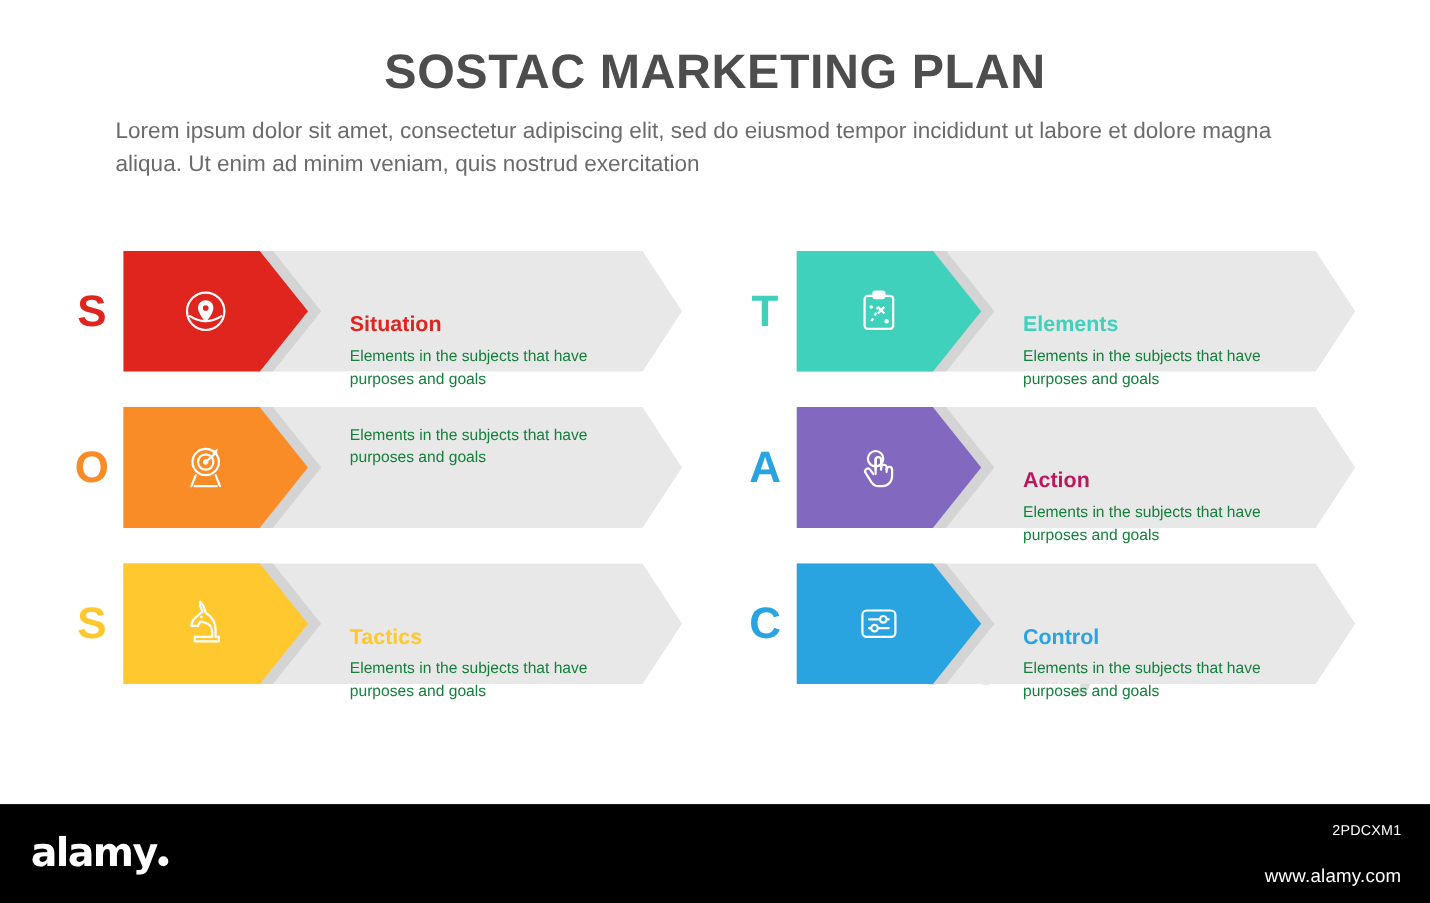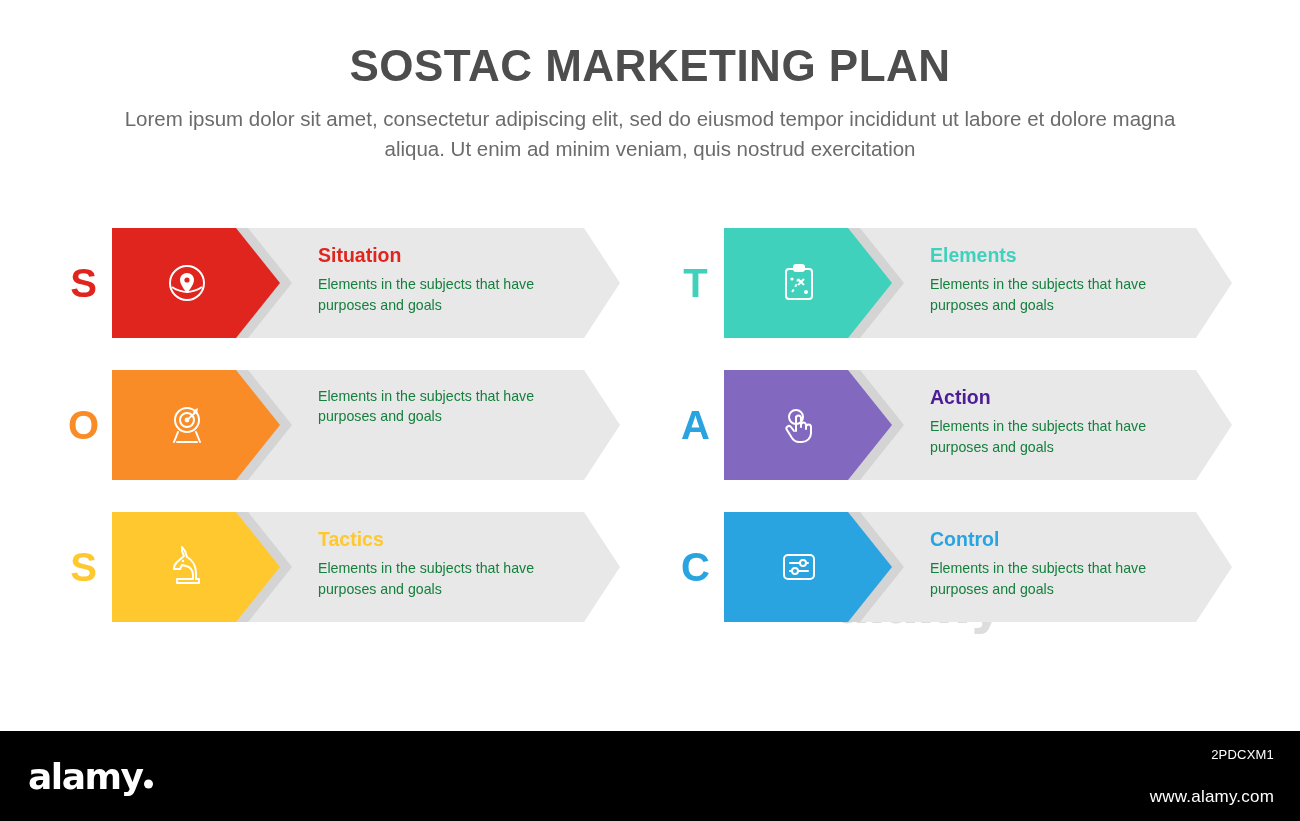--- a/index.html
+++ b/index.html
@@ -26,21 +26,20 @@
   .title {
     text-align: center;
     font-size: 44px;
     font-weight: bold;
     color: #4d4d4d;
     letter-spacing: 0.5px;
     padding-top: 42px;
     line-height: 1.1;
   }
   .subtitle {
-    text-align: center;
     font-size: 20.5px;
     color: #6b6b6b;
     line-height: 1.42;
     margin: 14px auto 0 auto;
     width: 1090px;
     font-weight: 400;
   }
 
   
   .grid {
@@ -128,20 +127,21 @@
     position: absolute;
     left: 258px;
     top: 16px;
     width: 250px;
   }
   .head {
     font-size: 19.5px;
     font-weight: bold;
     line-height: 1.2;
     margin-bottom: 7px;
+    margin-top: 40px;
   }
   .desc {
     font-size: 14.2px;
     color: #15803d;
     line-height: 1.43;
   }
 
   
   .footer {
     position: absolute;
@@ -316,21 +316,21 @@
             <svg width="48" height="48" viewBox="0 0 48 48" fill="none" stroke="#ffffff" stroke-width="2" stroke-linejoin="round" stroke-linecap="round">
               <circle cx="21" cy="16" r="7"></circle>
               <path d="M21 16v14"></path>
               <path d="M21 26v-9a2.5 2.5 0 015 0v9"></path>
               <path d="M26 24a2.5 2.5 0 015 0v4"></path>
               <path d="M31 26a2.5 2.5 0 015 0v6c0 5-4 9-9 9h-3c-3 0-5-1-7-4l-5-8a2.5 2.5 0 014-3l3 4"></path>
             </svg>
           </div>
         </div>
         <div class="textblock">
-          <div class="head" style="color:#4c1d95">Action</div>
+          <div class="head" style="color:#be185d">Action</div>
           <div class="desc">Elements in the subjects that have purposes and goals</div>
         </div>
       </div>
 
       <div class="row row-2">
         <div class="letter" style="color:#29a4e0">C</div>
         <div class="band"></div>
         <div class="band-shadow"></div>
         <div class="chev" style="background:#29a4e0">
           <div class="icon-wrap">

